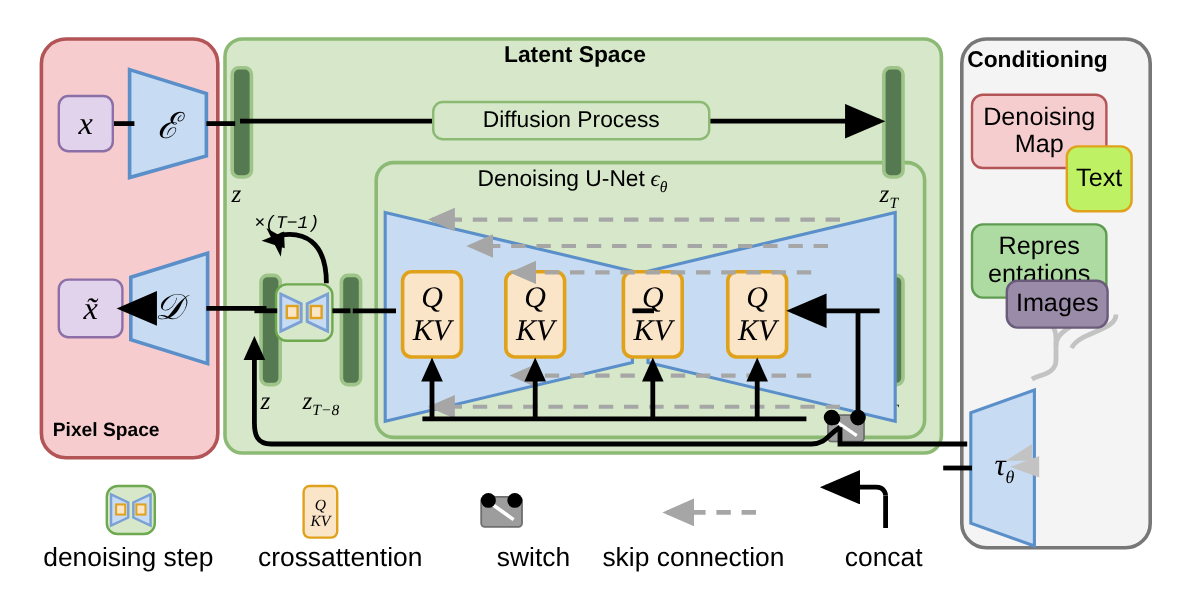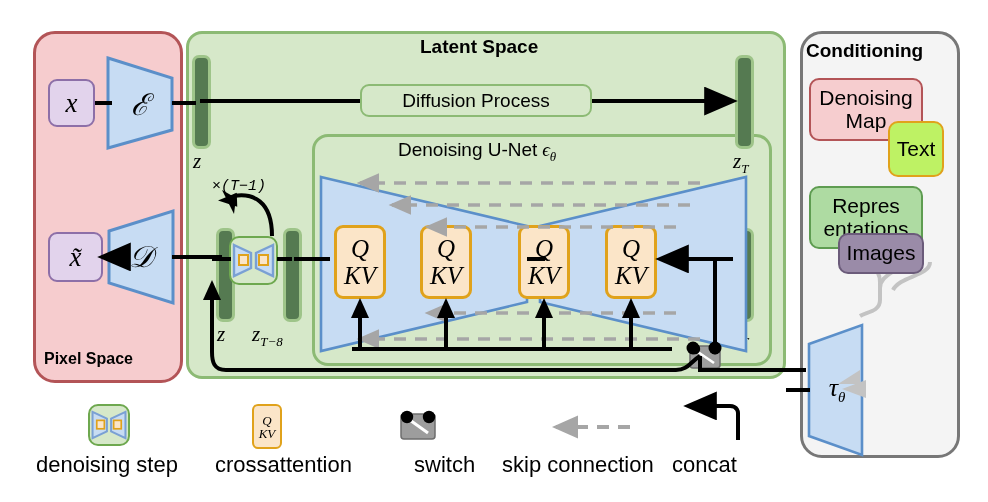--- a/index.html
+++ b/index.html
@@ -255,21 +255,21 @@
     <svg width="40" height="32" viewBox="0 0 40 32">
       <rect x="3" y="5" width="34" height="25" rx="3" fill="#9d9d9d" stroke="#6e6e6e" stroke-width="1.5"></rect>
       <line x1="9" y1="9" x2="30" y2="24" stroke="#ffffff" stroke-width="3"></line>
       <circle cx="9" cy="8" r="6.2" fill="#000"></circle>
       <circle cx="31" cy="8" r="6.2" fill="#000"></circle>
     </svg>
   </div>
   <div class="legend-label" style="left:382px;top:452px;margin-left:32px;">switch</div>
 
   <div class="legend-label" style="left:502px;top:452px;">skip connection</div>
-  <div class="legend-label" style="left:672px;top:452px;">concat</div>
+  <div class="legend-label" style="left:704px;top:452px;">concat</div>
 
   <svg id="wires">
     <defs>
       <marker id="ah" markerWidth="9" markerHeight="9" refX="7.2" refY="3.6" orient="auto" markerUnits="strokeWidth">
         <path d="M0,0 L8.4,3.6 L0,7.2 z" fill="#000"></path>
       </marker>
       <marker id="ahg" markerWidth="7" markerHeight="7" refX="5.6" refY="2.9" orient="auto" markerUnits="strokeWidth">
         <path d="M0,0 L6.6,2.9 L0,5.8 z" fill="#a6a6a6"></path>
       </marker>
     </defs>

